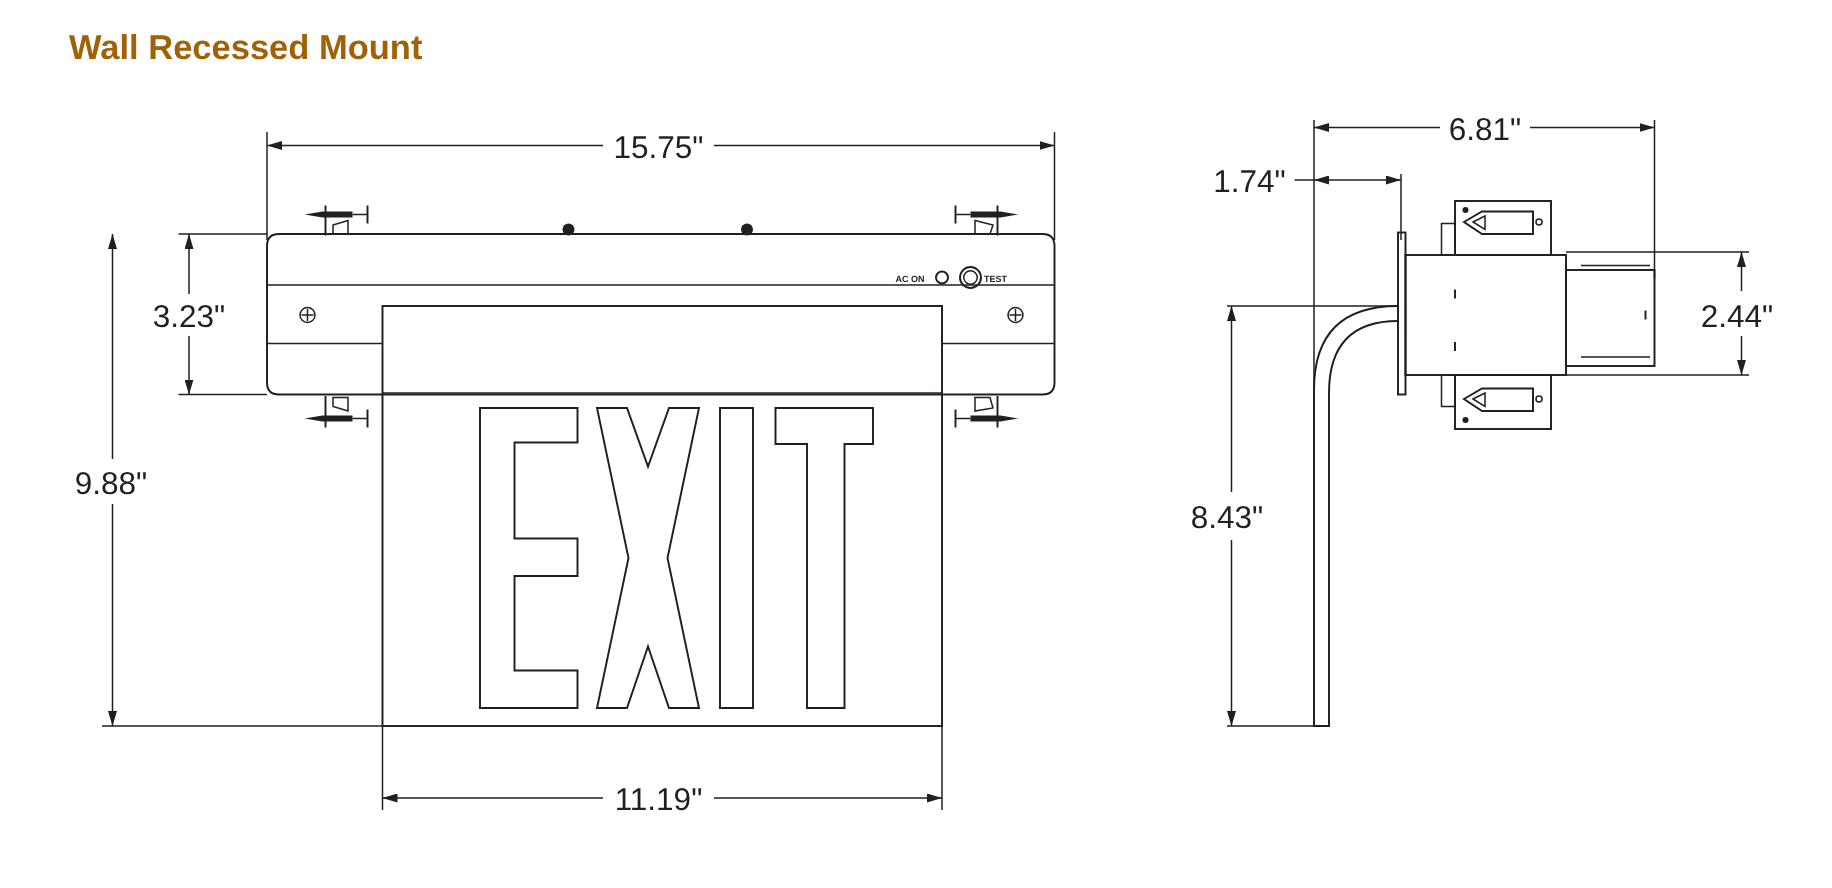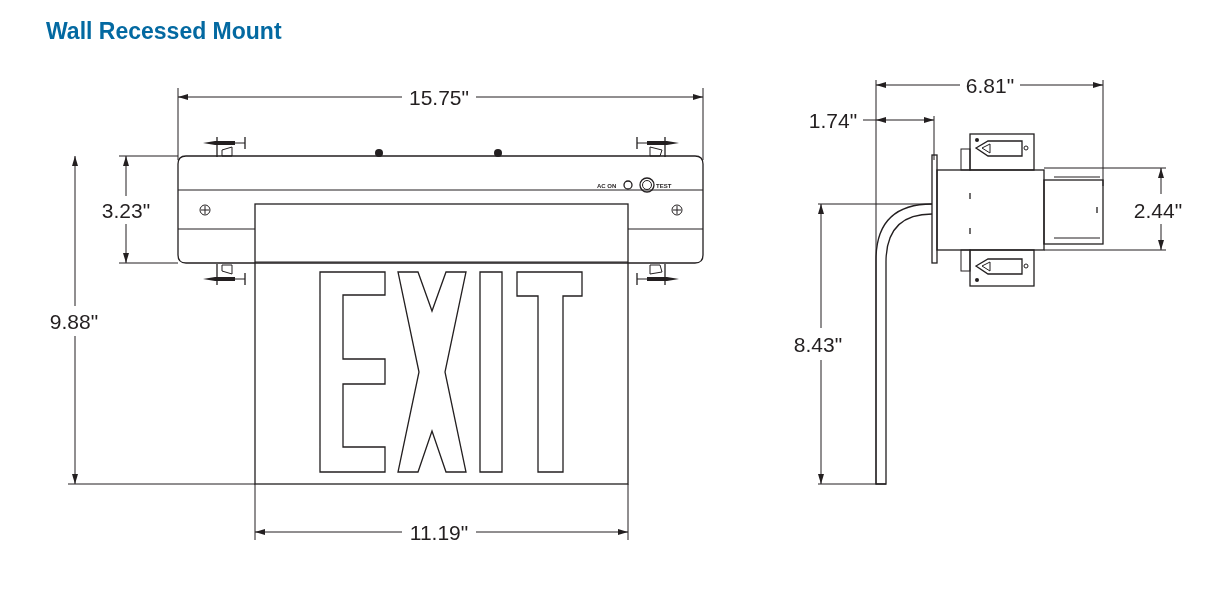--- a/index.html
+++ b/index.html
@@ -1,17 +1,17 @@
 <!DOCTYPE html>
 <html><head>
 <meta charset="utf-8">
 <style>
   html, body { margin: 0; padding: 0; background: #ffffff; }
   body { width: 1221px; height: 592px; position: relative; overflow: hidden; font-family: "Liberation Sans", sans-serif; }
-  .title { position: absolute; left: 46px; top: 18px; font-size: 23px; font-weight: bold; color: #0369a1; text-align: center; }
+  .title { position: absolute; left: 46px; top: 18px; font-size: 23px; font-weight: bold; color: #a16207; text-align: center; }
   svg { position: absolute; left: 0; top: 0; }
   .dim { font-family: "Liberation Sans", sans-serif; font-size: 21px; fill: #231f20; }
   .tiny { font-family: "Liberation Sans", sans-serif; font-size: 6px; font-weight: bold; fill: #231f20; }
   .ln { stroke: #231f20; stroke-width: 1.3; fill: none; }
   .thin { stroke: #231f20; stroke-width: 1; fill: none; }
   .fillk { fill: #231f20; }
 </style>
 </head>
 <body>
 

